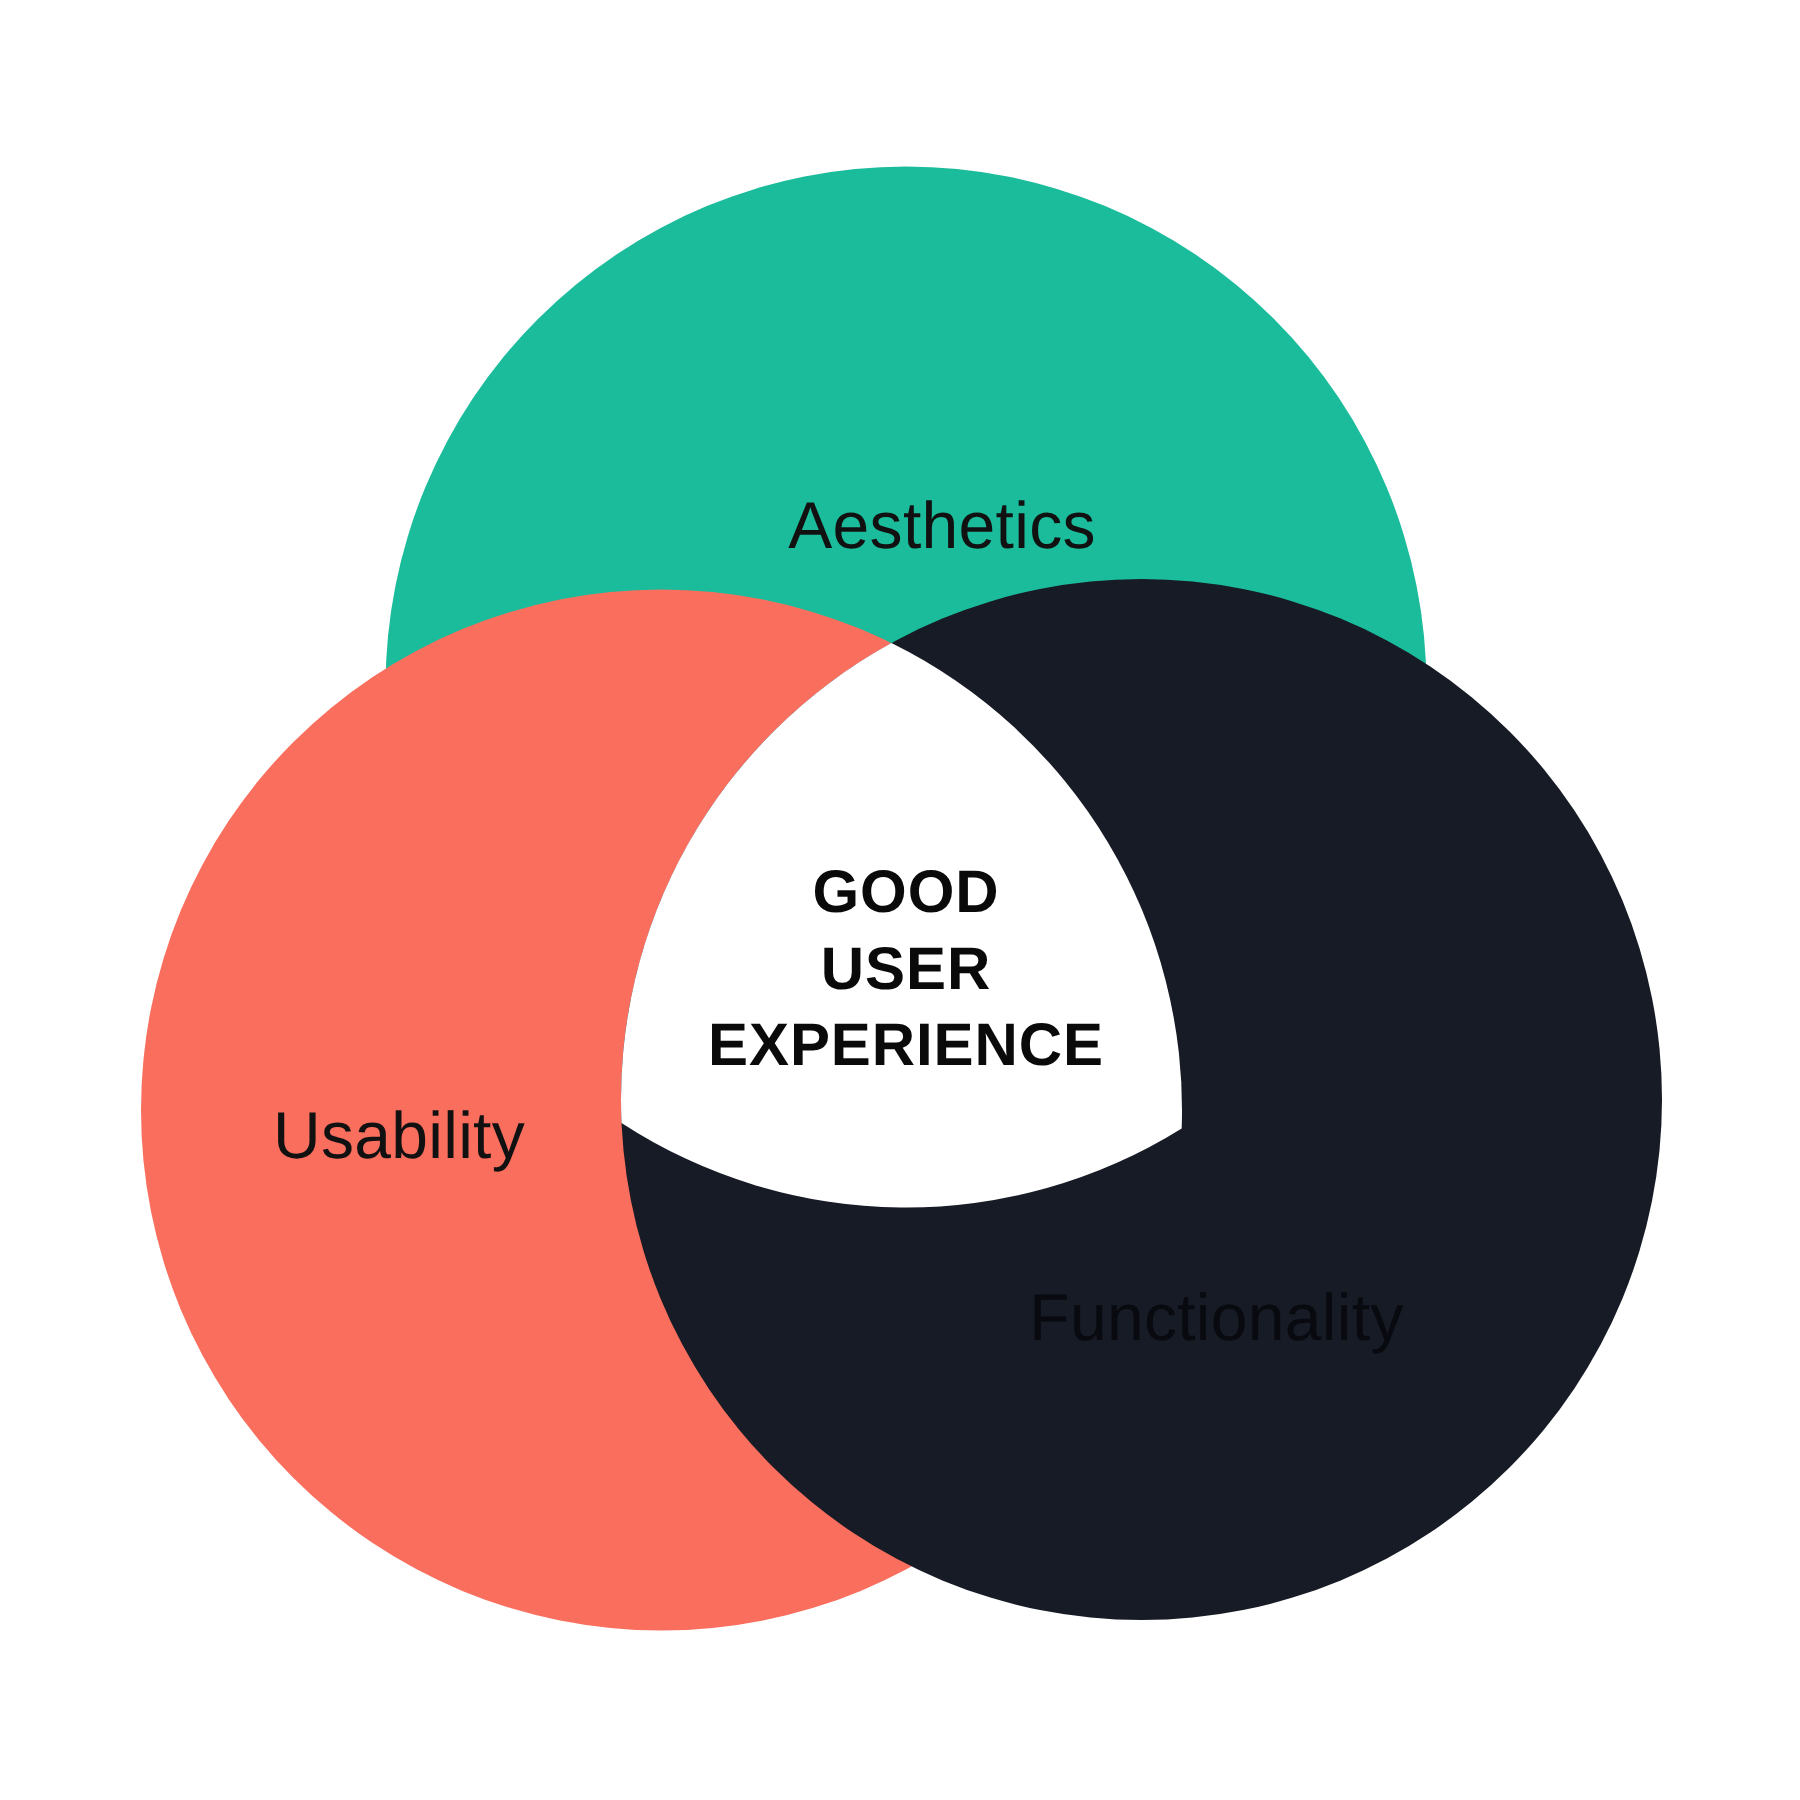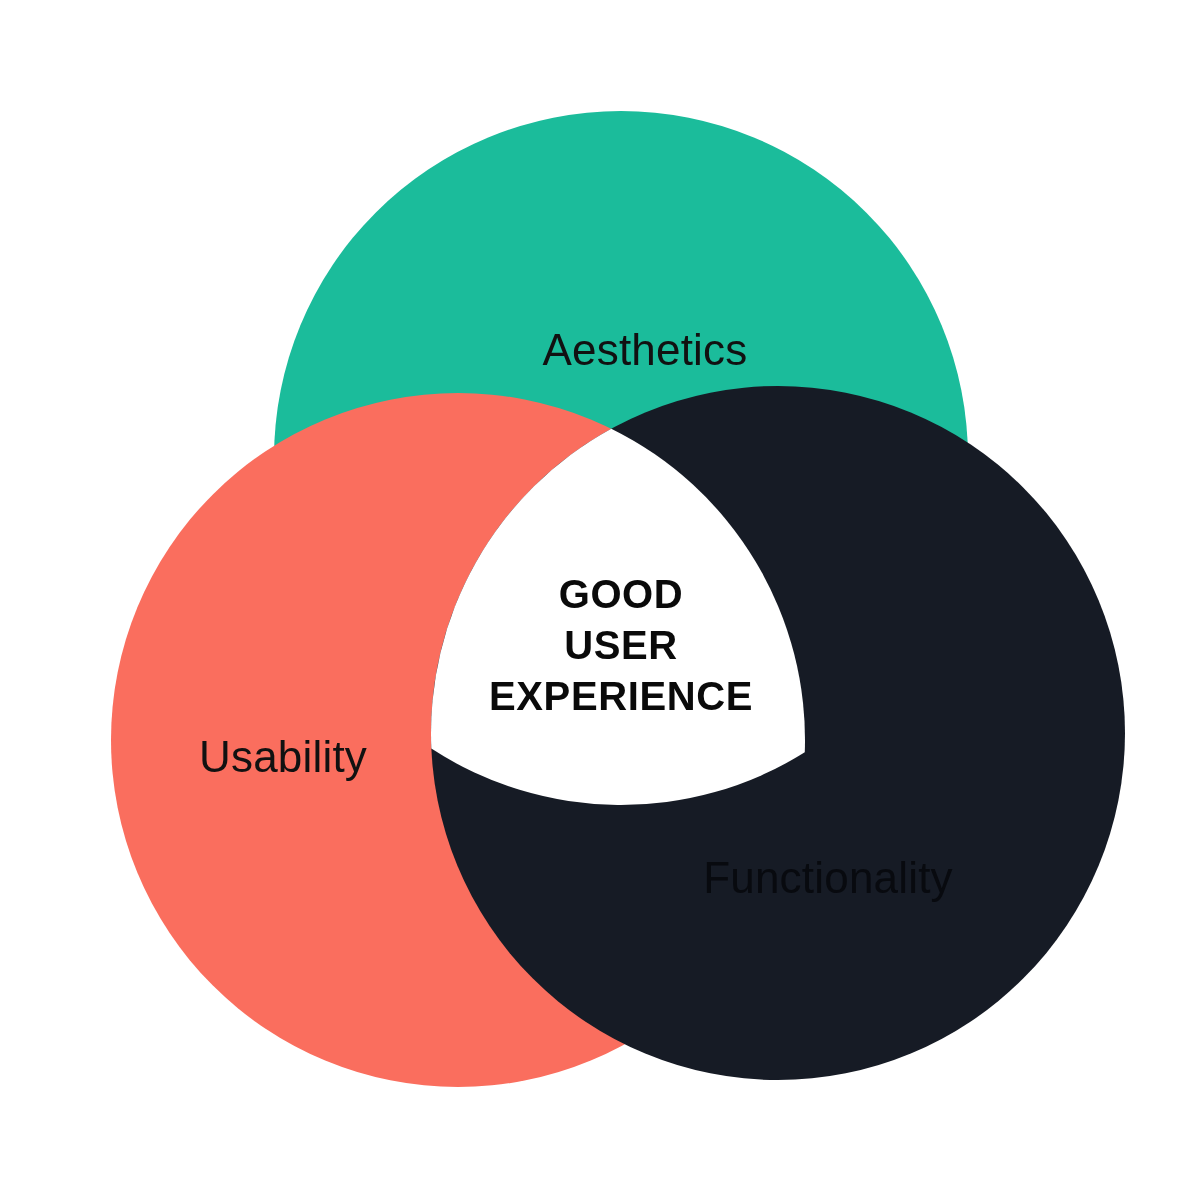--- a/index.html
+++ b/index.html
@@ -12,21 +12,20 @@
     width: 1200px;
     height: 1200px;
     font-family: "Liberation Sans", sans-serif;
     overflow: hidden;
   }
   #diagram-root {
     position: relative;
     width: 976px;
     height: 1200px;
     background: #3b82f6;
-    margin-left: 17px;
   }
   #venn-svg {
     display: block;
     width: 1200px;
     height: 1200px;
   }
   .circle-label {
     font-family: "Liberation Sans", sans-serif;
     font-weight: 300;
     font-size: 44px;

